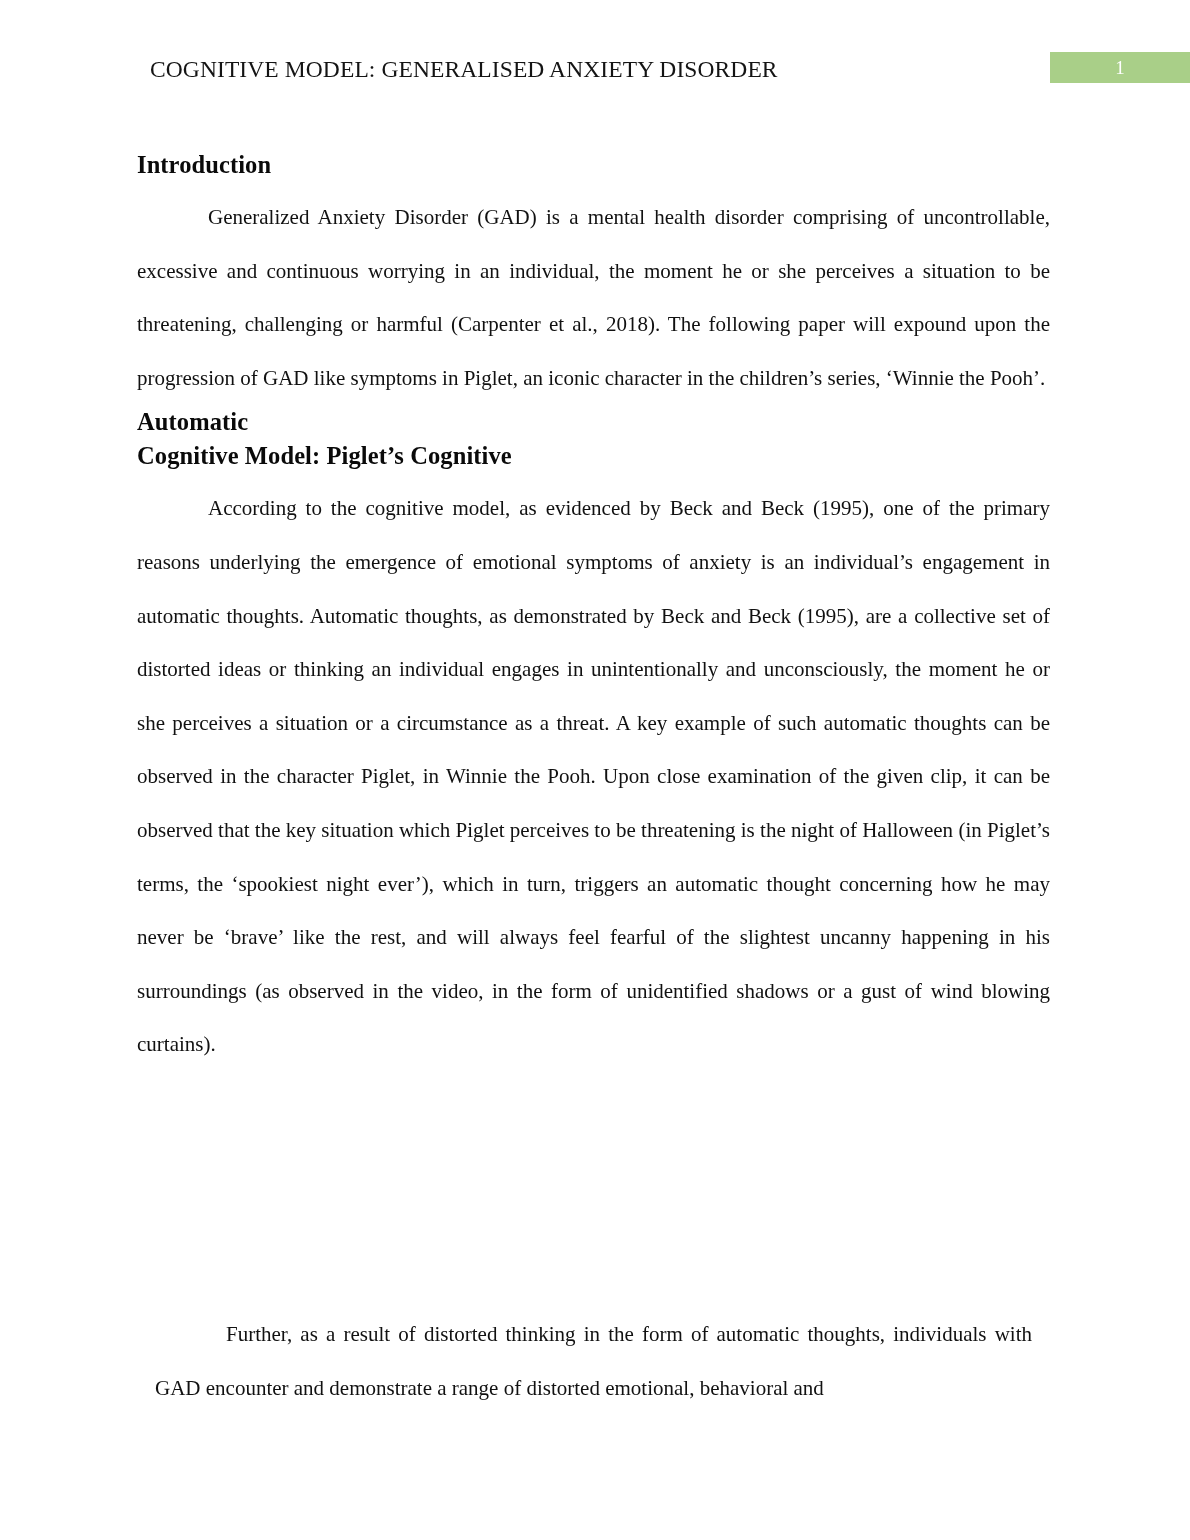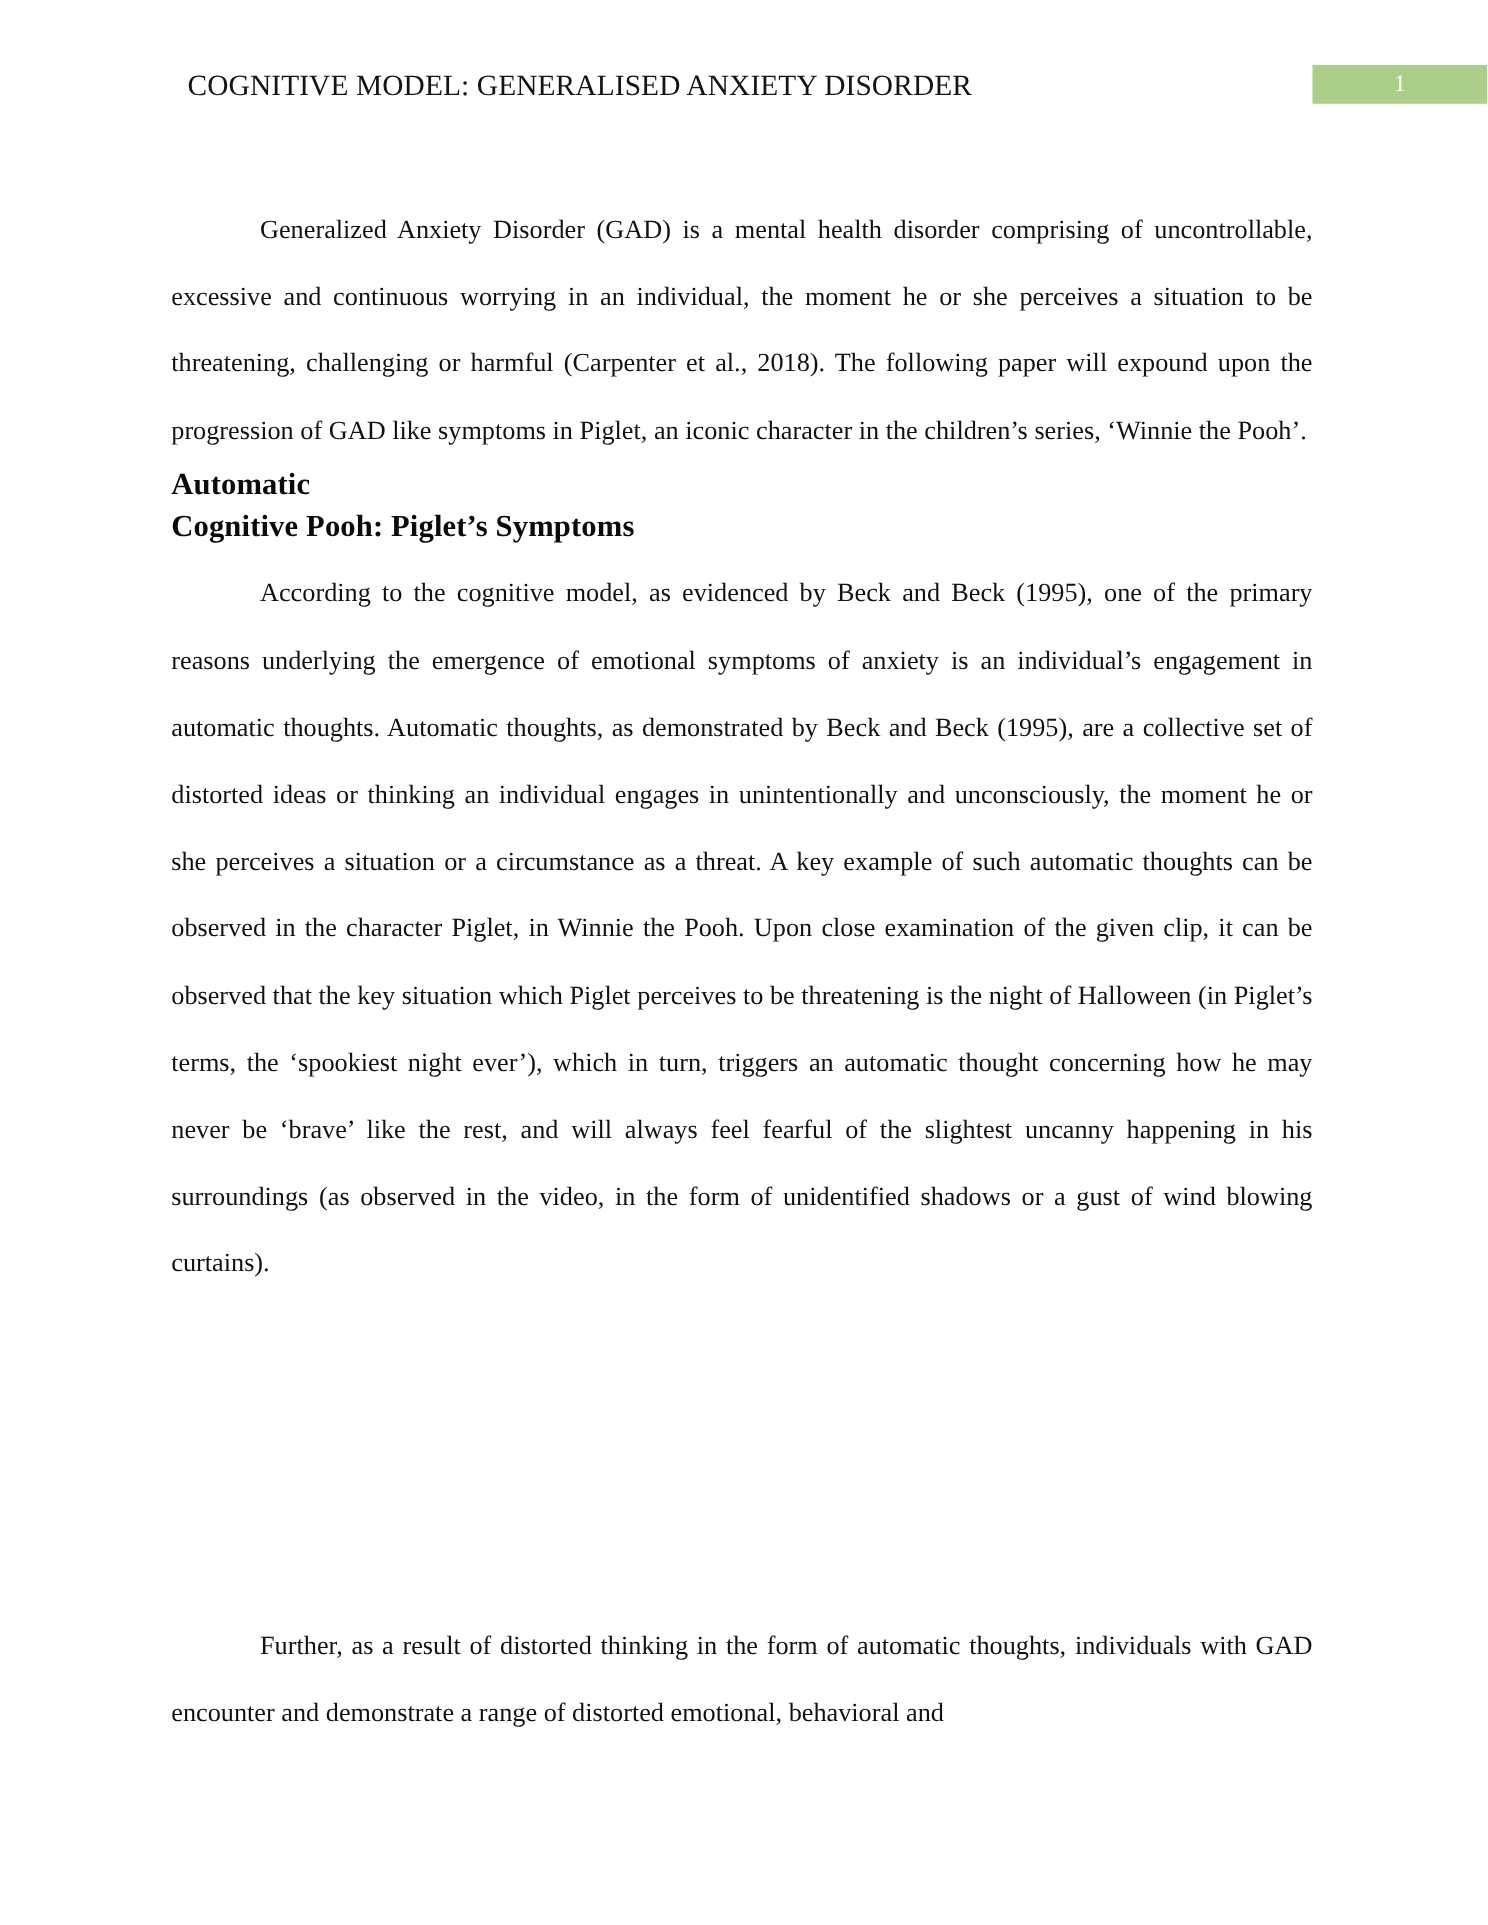--- a/index.html
+++ b/index.html
@@ -95,41 +95,42 @@
 
   
   .clip-bottom {
     position: absolute;
     left: 137px;
     top: 1290px;
     width: 913px;
     height: 250px;
     overflow: hidden;
   }
-  .clip-bottom p.body-par { margin: 0; }
+  .clip-bottom p.body-par { margin: 18px; }
 </style>
 </head>
 <body>
 
 <div class="page">
 
   <div class="running-header">
     <div class="header-title">COGNITIVE MODEL: GENERALISED ANXIETY DISORDER</div>
     <div class="page-number-band"></div>
     <div class="page-number">1</div>
   </div>
 
   <div class="content">
 
+    <h1 class="doc-h1 sec-introduction">Introduction</h1>
 
     <p class="body-par first-after-head">Generalized Anxiety Disorder (GAD) is a mental health disorder comprising of uncontrollable, excessive and continuous worrying in an individual, the moment he or she perceives a situation to be threatening, challenging or harmful (Carpenter et al., 2018). The following paper will expound upon the progression of GAD like symptoms in Piglet, an iconic character in the children’s series, ‘Winnie the Pooh’.</p>
 
     <h1 class="doc-h1 sec-discussion">Automatic</h1>
 
-    <h2 class="doc-h2 sec-subhead">Cognitive Pooh: Piglet’s Symptoms</h2>
+    <h2 class="doc-h2 sec-subhead">Cognitive Model: Piglet’s Cognitive</h2>
 
     <p class="body-par after-sub">According to the cognitive model, as evidenced by Beck and Beck (1995), one of the primary reasons underlying the emergence of emotional symptoms of anxiety is an individual’s engagement in automatic thoughts. Automatic thoughts, as demonstrated by Beck and Beck (1995), are a collective set of distorted ideas or thinking an individual engages in unintentionally and unconsciously, the moment he or she perceives a situation or a circumstance as a threat. A key example of such automatic thoughts can be observed in the character Piglet, in Winnie the Pooh. Upon close examination of the given clip, it can be observed that the key situation which Piglet perceives to be threatening is the night of Halloween (in Piglet’s terms, the ‘spookiest night ever’), which in turn, triggers an automatic thought concerning how he may never be ‘brave’ like the rest, and will always feel fearful of the slightest uncanny happening in his surroundings (as observed in the video, in the form of unidentified shadows or a gust of wind blowing curtains).</p>
 
   </div>
 
   <div class="clip-bottom">
     <p class="body-par">Further, as a result of distorted thinking in the form of automatic thoughts, individuals with GAD encounter and demonstrate a range of distorted emotional, behavioral and</p>
   </div>
 
 </div>

